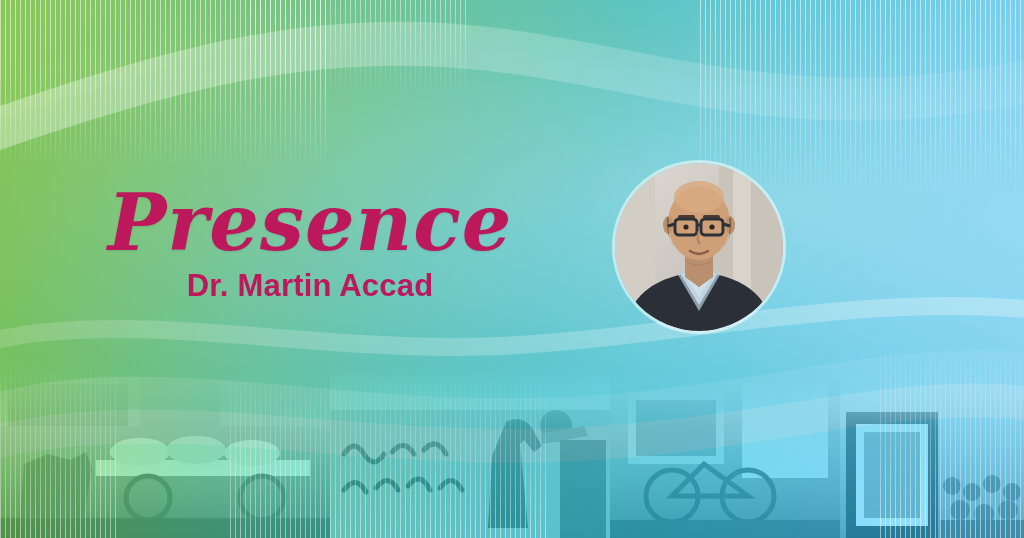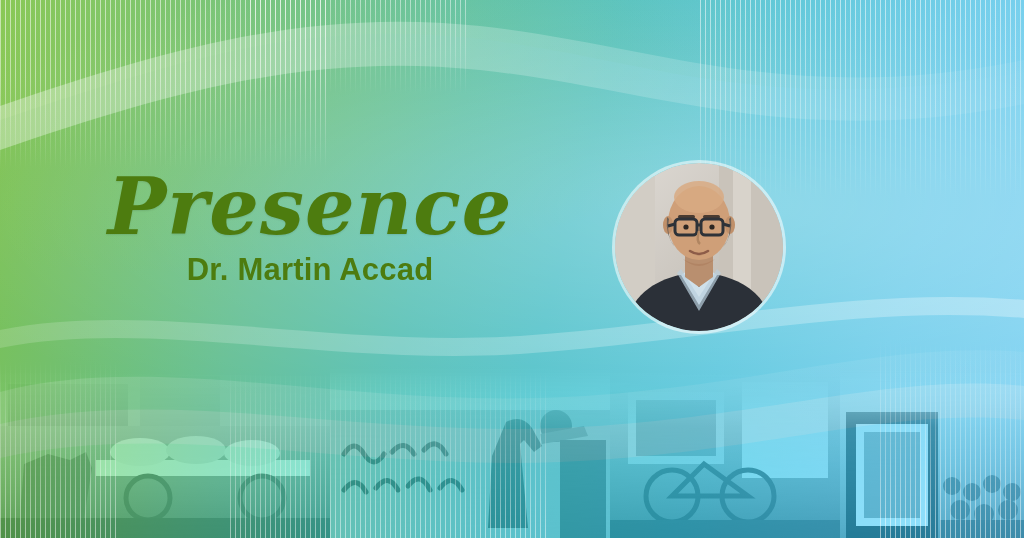--- a/index.html
+++ b/index.html
@@ -79,24 +79,24 @@
     width: 1024px;
     height: 170px;
     opacity: 0.72;
     mix-blend-mode: luminosity;
   }
 
   
   .title-block {
     position: absolute;
     left: 0;
-    top: 168px;
+    top: 184px;
     width: 620px;
     text-align: center;
-    color: #4d7c0f;
+    color: #be185d;
   }
   .title {
     margin: 0;
     font-family: "DejaVu Serif", serif;
     font-style: italic;
     font-weight: 700;
     font-size: 78px;
     letter-spacing: 1px;
     line-height: 1.0;
     text-shadow: 0 1px 2px rgba(0,0,0,0.10);

